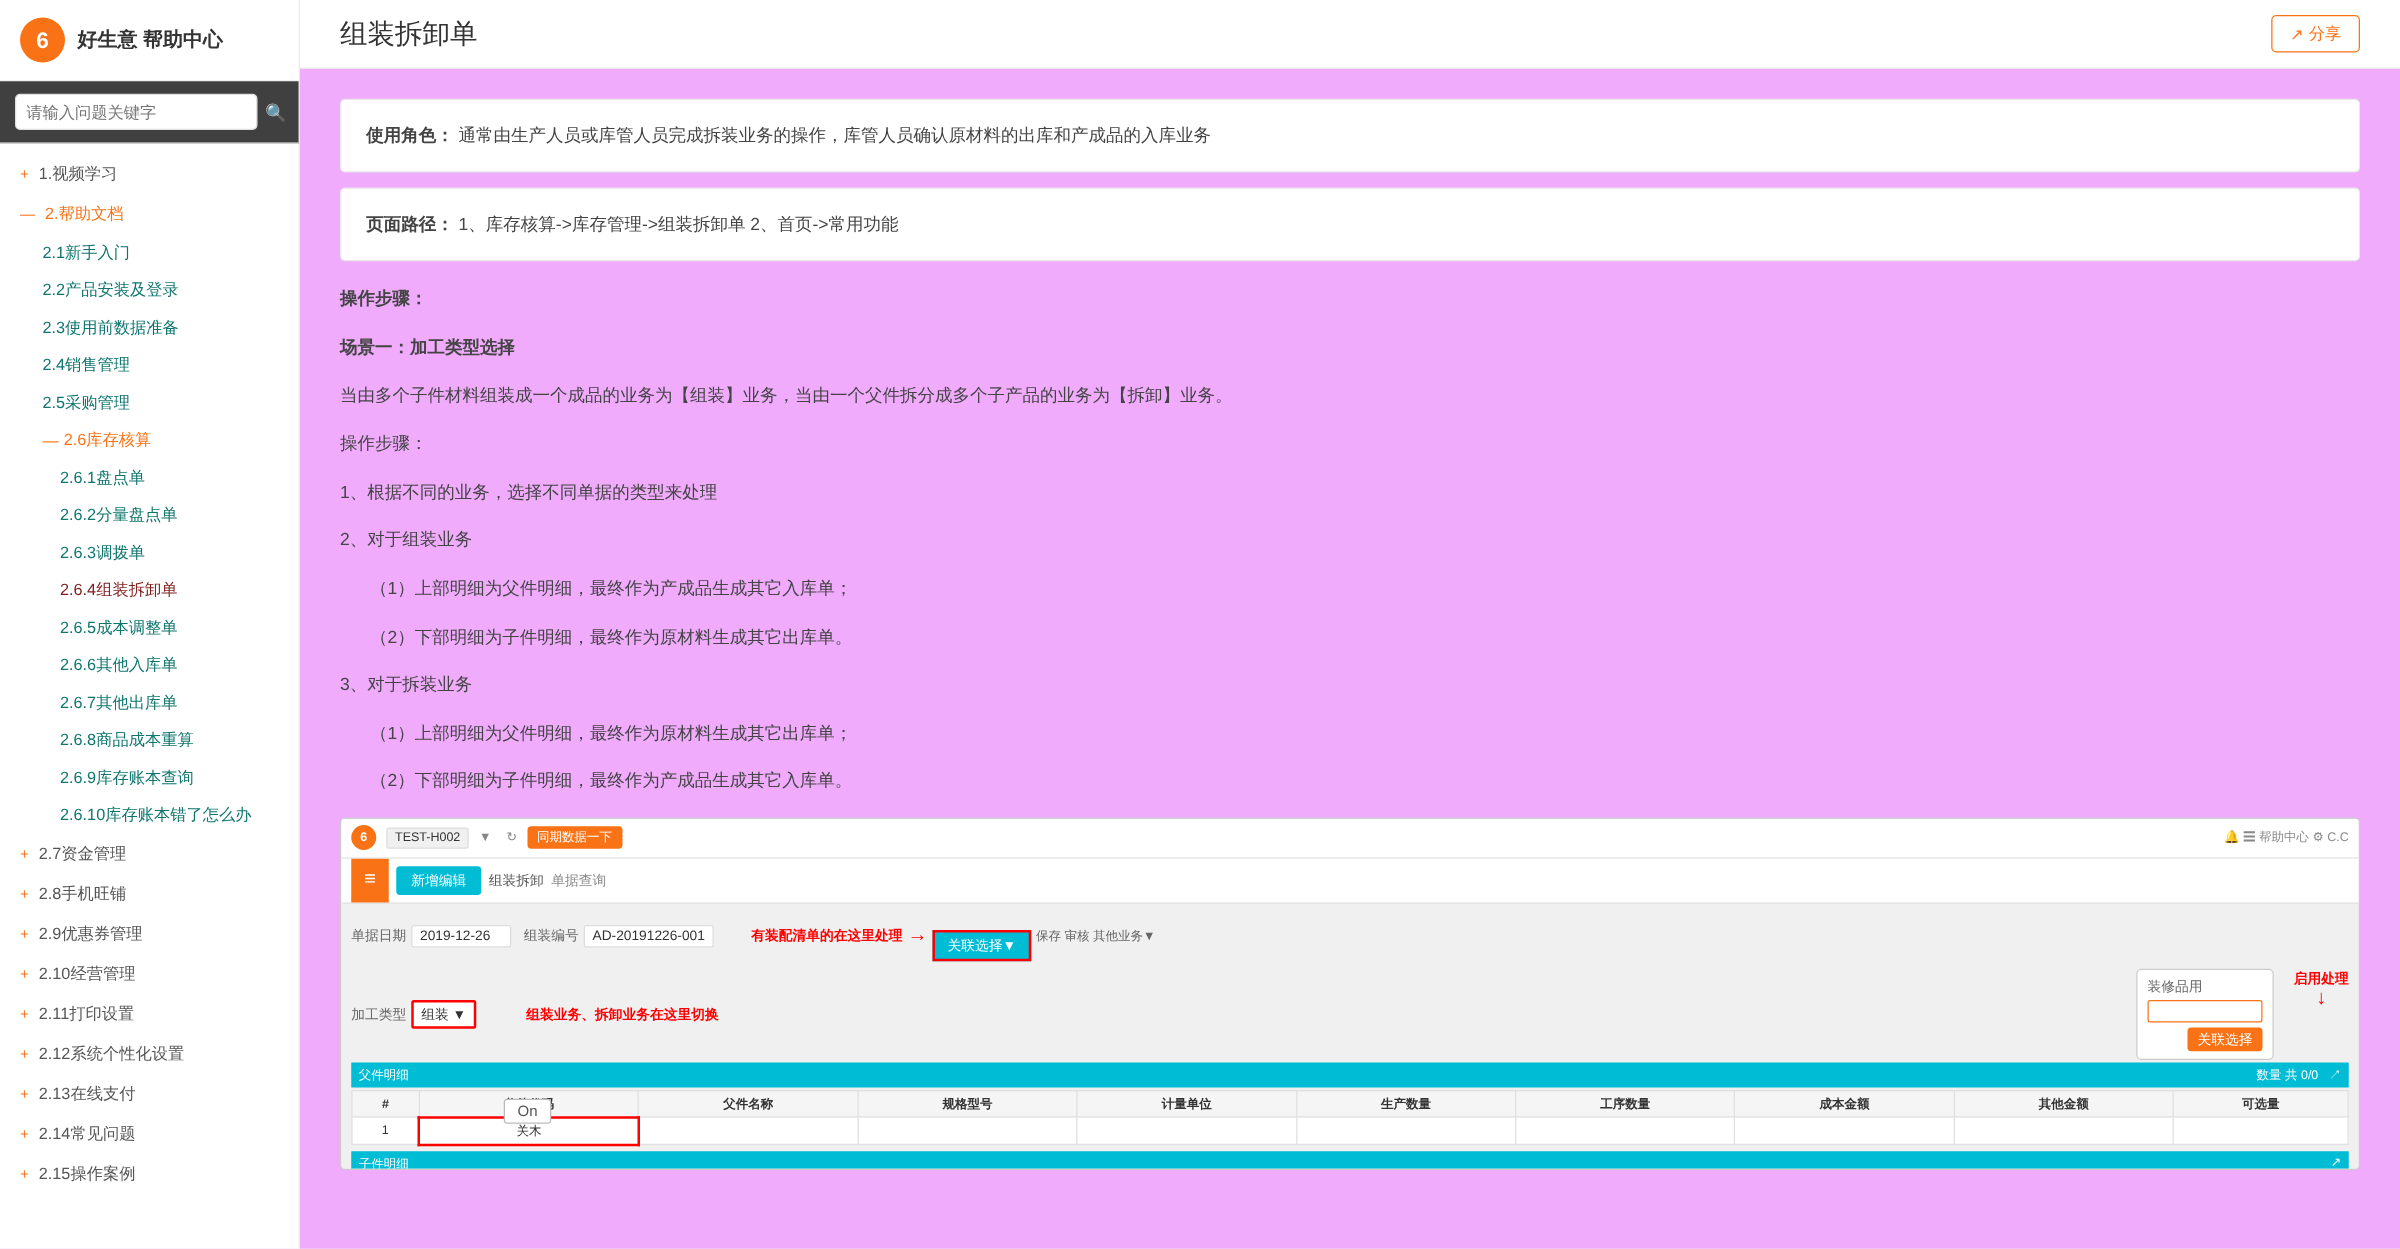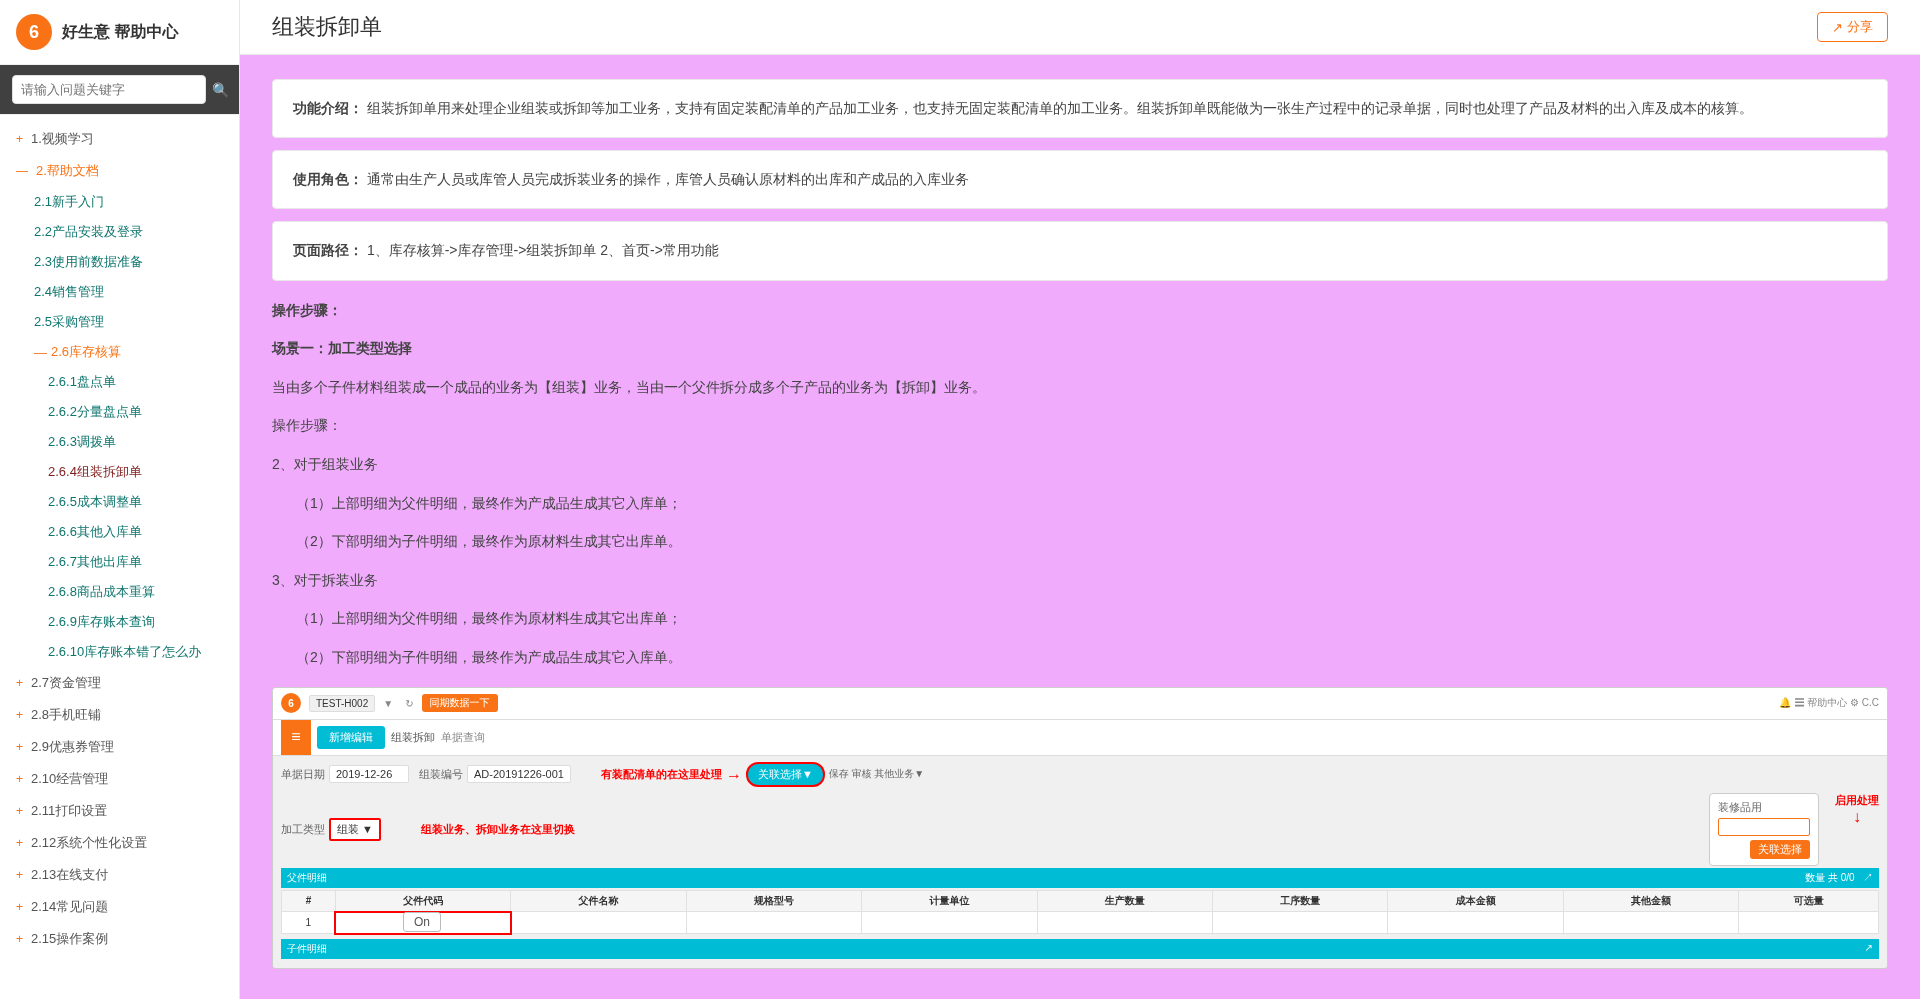--- a/index.html
+++ b/index.html
@@ -244,22 +244,23 @@
       background: #fff;
       padding: 2px 6px;
       font-size: 11px;
       border-radius: 2px;
     }
 
     .ss-btn-teal {
       background: #00bcd4;
       color: #fff;
       padding: 3px 10px;
-      border-radius: 12px;
+      border-radius: 0;
       font-size: 11px;
+      margin-top: 15px;
     }
 
     .ss-table {
       width: 100%;
       border-collapse: collapse;
       font-size: 10px;
     }
 
     .ss-table th {
       background: #f5f5f5;
@@ -427,24 +428,20 @@
   <div class="main-header">
     <h1 class="page-title">组装拆卸单</h1>
     <button class="share-btn">
       <span>↗</span>
       <span>分享</span>
     </button>
   </div>
 
   <div class="content-body">
 
-    <div class="info-block">
-      <span style="font-weight:bold;">功能介绍：</span>
-      <span>组装拆卸单用来处理企业组装或拆卸等加工业务，支持有固定装配清单的产品加工业务，也支持无固定装配清单的加工业务。组装拆卸单既能做为一张生产过程中的记录单据，同时也处理了产品及材料的出入库及成本的核算。</span>
-    </div>
 
     <div class="info-block">
       <span style="font-weight:bold;">使用角色：</span>
       <span>通常由生产人员或库管人员完成拆装业务的操作，库管人员确认原材料的出库和产成品的入库业务</span>
     </div>
 
     <div class="info-block">
       <span style="font-weight:bold;">页面路径：</span>
       <span>1、库存核算-&gt;库存管理-&gt;组装拆卸单 2、首页-&gt;常用功能</span>
     </div>
@@ -459,20 +456,23 @@
       </div>
 
       <div class="content-text">
         <span>当由多个子件材料组装成一个成品的业务为【组装】业务，当由一个父件拆分成多个子产品的业务为【拆卸】业务。</span>
       </div>
 
       <div class="content-text">
         <span>操作步骤：</span>
       </div>
 
+      <div class="content-text">
+        <span>1、根据不同的业务，选择不同单据的类型来处理</span>
+      </div>
 
       <div class="content-text">
         <span>2、对于组装业务</span>
       </div>
 
       <div class="content-text" style="margin-left:24px;">
         <span>（1）上部明细为父件明细，最终作为产成品生成其它入库单；</span>
       </div>
 
       <div class="content-text" style="margin-left:24px;">

